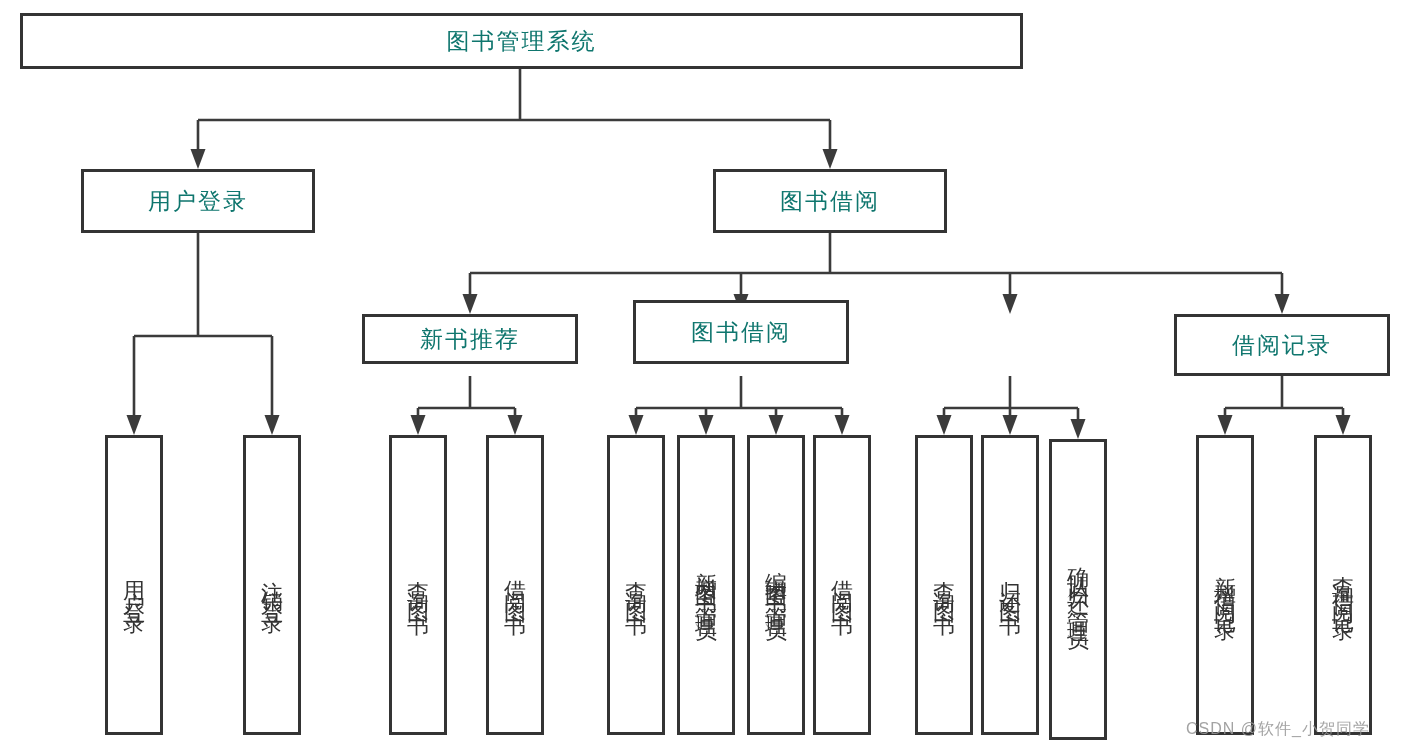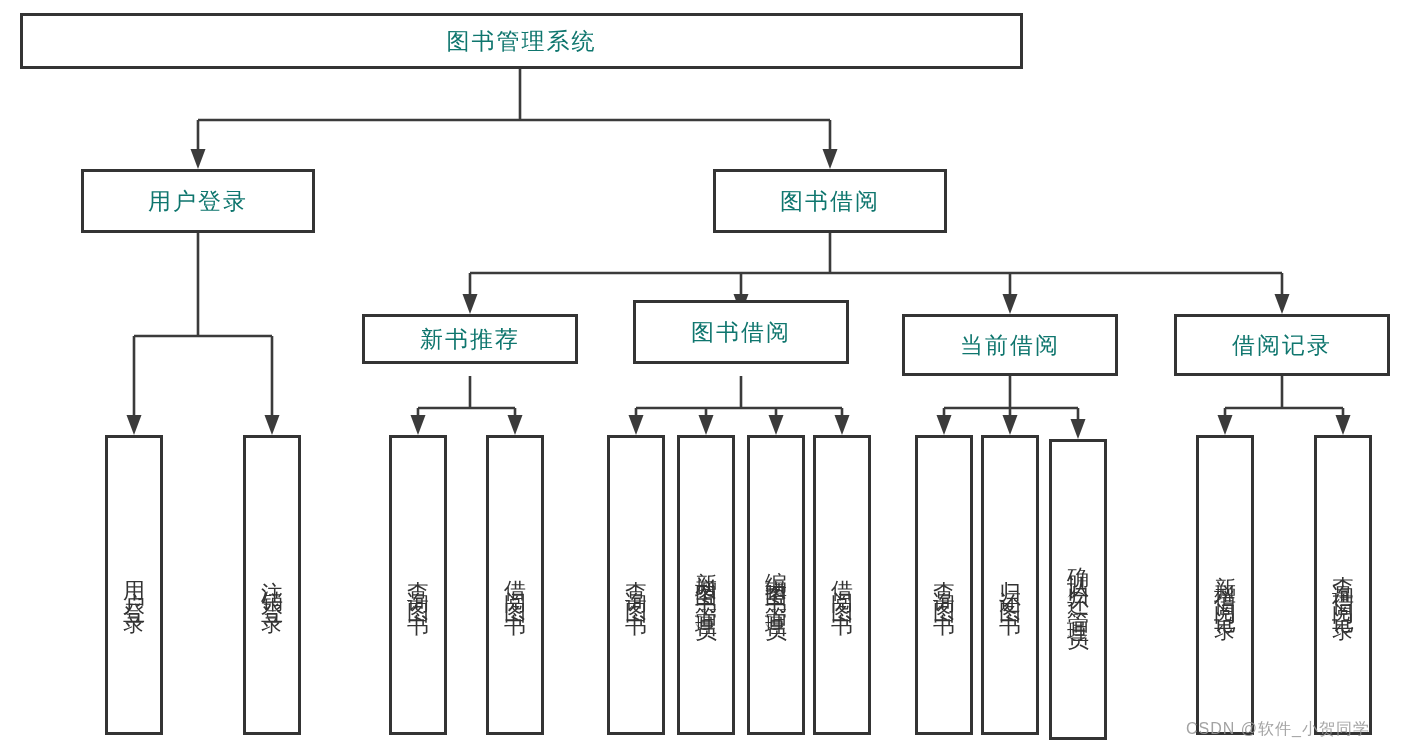--- a/index.html
+++ b/index.html
@@ -107,23 +107,20 @@
   <div class="box h-box" style="left:713px;top:169px;width:234px;height:64px">
     <span class="label">图书借阅</span>
   </div>
 
   <div class="box h-box" style="left:362px;top:314px;width:216px;height:50px">
     <span class="label">新书推荐</span>
   </div>
   <div class="box h-box" style="left:633px;top:300px;width:216px;height:64px">
     <span class="label">图书借阅</span>
   </div>
-  <div class="box h-box" style="left:902px;top:314px;width:216px;height:62px">
-    <span class="label">当前借阅</span>
-  </div>
   <div class="box h-box" style="left:1174px;top:314px;width:216px;height:62px">
     <span class="label">借阅记录</span>
   </div>
 
   <div class="box v-box" style="left:105px;top:435px;width:58px;height:300px">
     <span class="vtext">用户登录</span>
   </div>
   <div class="box v-box" style="left:243px;top:435px;width:58px;height:300px">
     <span class="vtext">注销登录</span>
   </div>

